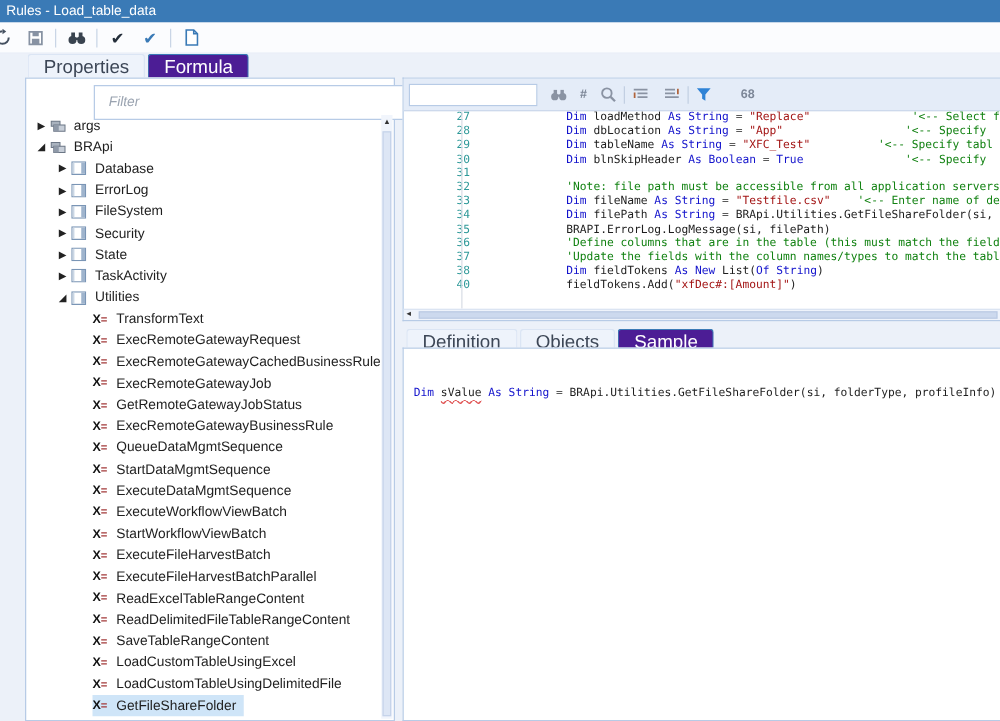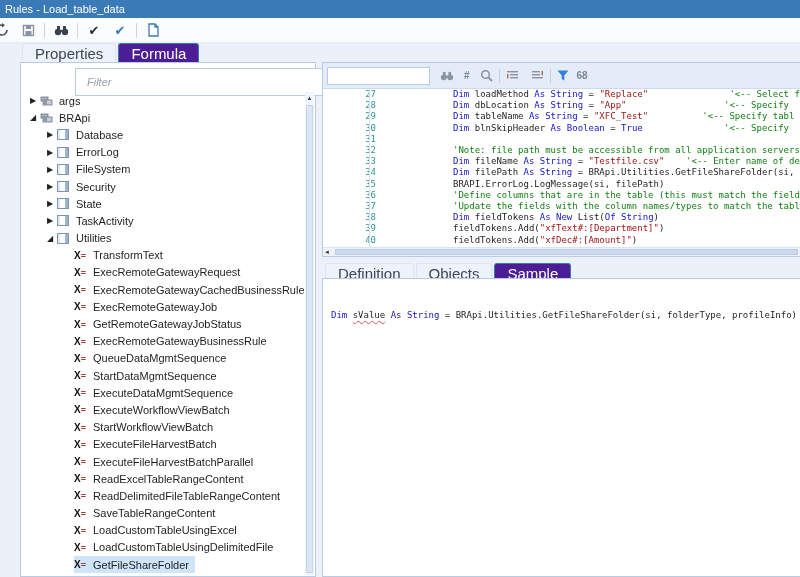--- a/index.html
+++ b/index.html
@@ -483,38 +483,37 @@
           <rect x="1" y="7" width="11" height="1.4" fill="#8a93a3"></rect>
           <rect x="10.6" y="1" width="1.4" height="4.4" fill="#b0643c"></rect>
         </svg>
     </span>
     <span class="et-sep"></span>
     <span class="et-icon">
       <svg width="12" height="11" viewBox="0 0 12 11">
           <path d="M0.5 0.5 h11 l-4.2 5 v5 l-2.6 -1.6 v-3.4 z" fill="#2f83d6"></path>
         </svg>
     </span>
-    <span class="et-icon gray-glyph" style="margin-left:8px; font-weight:bold">68</span>
+    <span class="et-icon gray-glyph" style="margin-left:24px; font-weight:bold">68</span>
   </div>
   <div class="code-area">
     <div class="divider"></div>
     <div id="code-lines">
         <div class="code-line"><span class="num">27</span><span class="txt"><span class="tk-p">            </span><span class="tk-k">Dim</span><span class="tk-p"> loadMethod </span><span class="tk-k">As</span><span class="tk-p"> </span><span class="tk-k">String</span><span class="tk-p"> = </span><span class="tk-s">"Replace"</span><span class="tk-p">               </span><span class="tk-c">'&lt;-- Select f</span></span></div>
         <div class="code-line"><span class="num">28</span><span class="txt"><span class="tk-p">            </span><span class="tk-k">Dim</span><span class="tk-p"> dbLocation </span><span class="tk-k">As</span><span class="tk-p"> </span><span class="tk-k">String</span><span class="tk-p"> = </span><span class="tk-s">"App"</span><span class="tk-p">                  </span><span class="tk-c">'&lt;-- Specify </span></span></div>
         <div class="code-line"><span class="num">29</span><span class="txt"><span class="tk-p">            </span><span class="tk-k">Dim</span><span class="tk-p"> tableName </span><span class="tk-k">As</span><span class="tk-p"> </span><span class="tk-k">String</span><span class="tk-p"> = </span><span class="tk-s">"XFC_Test"</span><span class="tk-p">          </span><span class="tk-c">'&lt;-- Specify tabl</span></span></div>
         <div class="code-line"><span class="num">30</span><span class="txt"><span class="tk-p">            </span><span class="tk-k">Dim</span><span class="tk-p"> blnSkipHeader </span><span class="tk-k">As</span><span class="tk-p"> </span><span class="tk-k">Boolean</span><span class="tk-p"> = </span><span class="tk-k">True</span><span class="tk-p">               </span><span class="tk-c">'&lt;-- Specify </span></span></div>
         <div class="code-line"><span class="num">31</span><span class="txt"></span></div>
         <div class="code-line"><span class="num">32</span><span class="txt"><span class="tk-p">            </span><span class="tk-c">'Note: file path must be accessible from all application servers</span></span></div>
         <div class="code-line"><span class="num">33</span><span class="txt"><span class="tk-p">            </span><span class="tk-k">Dim</span><span class="tk-p"> fileName </span><span class="tk-k">As</span><span class="tk-p"> </span><span class="tk-k">String</span><span class="tk-p"> = </span><span class="tk-s">"Testfile.csv"</span><span class="tk-p">    </span><span class="tk-c">'&lt;-- Enter name of del</span></span></div>
         <div class="code-line"><span class="num">34</span><span class="txt"><span class="tk-p">            </span><span class="tk-k">Dim</span><span class="tk-p"> filePath </span><span class="tk-k">As</span><span class="tk-p"> </span><span class="tk-k">String</span><span class="tk-p"> = BRApi.Utilities.GetFileShareFolder(si, File</span></span></div>
         <div class="code-line"><span class="num">35</span><span class="txt"><span class="tk-p">            BRAPI.ErrorLog.LogMessage(si, filePath)</span></span></div>
         <div class="code-line"><span class="num">36</span><span class="txt"><span class="tk-p">            </span><span class="tk-c">'Define columns that are in the table (this must match the fields in</span></span></div>
         <div class="code-line"><span class="num">37</span><span class="txt"><span class="tk-p">            </span><span class="tk-c">'Update the fields with the column names/types to match the table be</span></span></div>
         <div class="code-line"><span class="num">38</span><span class="txt"><span class="tk-p">            </span><span class="tk-k">Dim</span><span class="tk-p"> fieldTokens </span><span class="tk-k">As</span><span class="tk-p"> </span><span class="tk-k">New</span><span class="tk-p"> List(</span><span class="tk-k">Of</span><span class="tk-p"> </span><span class="tk-k">String</span><span class="tk-p">)</span></span></div>
-        <div class="code-line"><span class="num">39</span><span class="txt"><span class="tk-p">            fieldTokens.Add(</span><span class="tk-s">"xfText#:[Department]"</span><span class="tk-p">)</span></span></div>
         <div class="code-line"><span class="num">40</span><span class="txt"><span class="tk-p">            fieldTokens.Add(</span><span class="tk-s">"xfDec#:[Amount]"</span><span class="tk-p">)</span></span></div>
       </div>
   </div>
   <div class="hscroll">
     <span class="arr">◄</span>
     <div class="thumb"></div>
   </div>
 </div>
 
 <div class="bottom-tabs">

